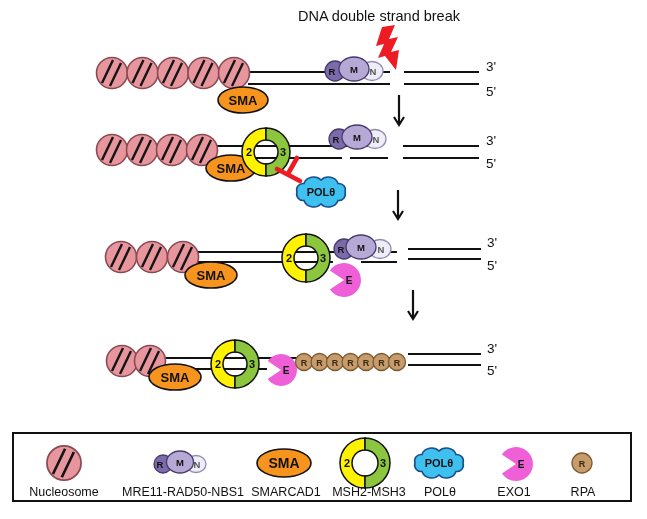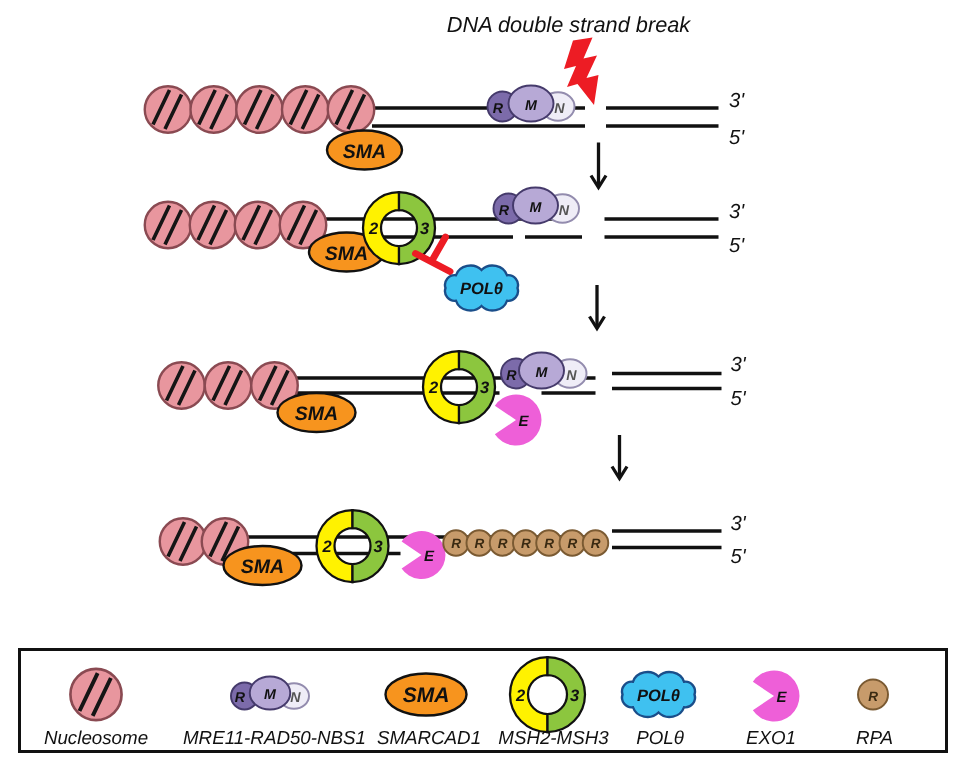--- a/index.html
+++ b/index.html
@@ -1,16 +1,16 @@
 <!DOCTYPE html>
 <html><head>
 <meta charset="utf-8">
 <style>
   html,body{margin:0;padding:0;background:#ffffff;}
-  .fig{width:647px;height:519px;background:#fff;position:relative;font-family:"Liberation Sans",sans-serif;font-style:italic;}
+  .fig{width:647px;height:519px;background:#fff;position:relative;font-family:"Liberation Sans",sans-serif;}
   svg text{font-family:"Liberation Sans",sans-serif;fill:#111;}
   .mid{text-anchor:middle;}
   .tt{font-size:14.5px;}
   .tend{font-size:13.5px;}
   .tsma{font-size:13px;font-weight:bold;}
   .tsma-lg{font-size:14px;font-weight:bold;}
   .tmrn{font-size:9.5px;font-weight:bold;}
   .tn{font-size:9.5px;font-weight:bold;fill:#555;}
   .tnum{font-size:11px;font-weight:bold;}
   .tpol{font-size:11px;font-weight:bold;}

